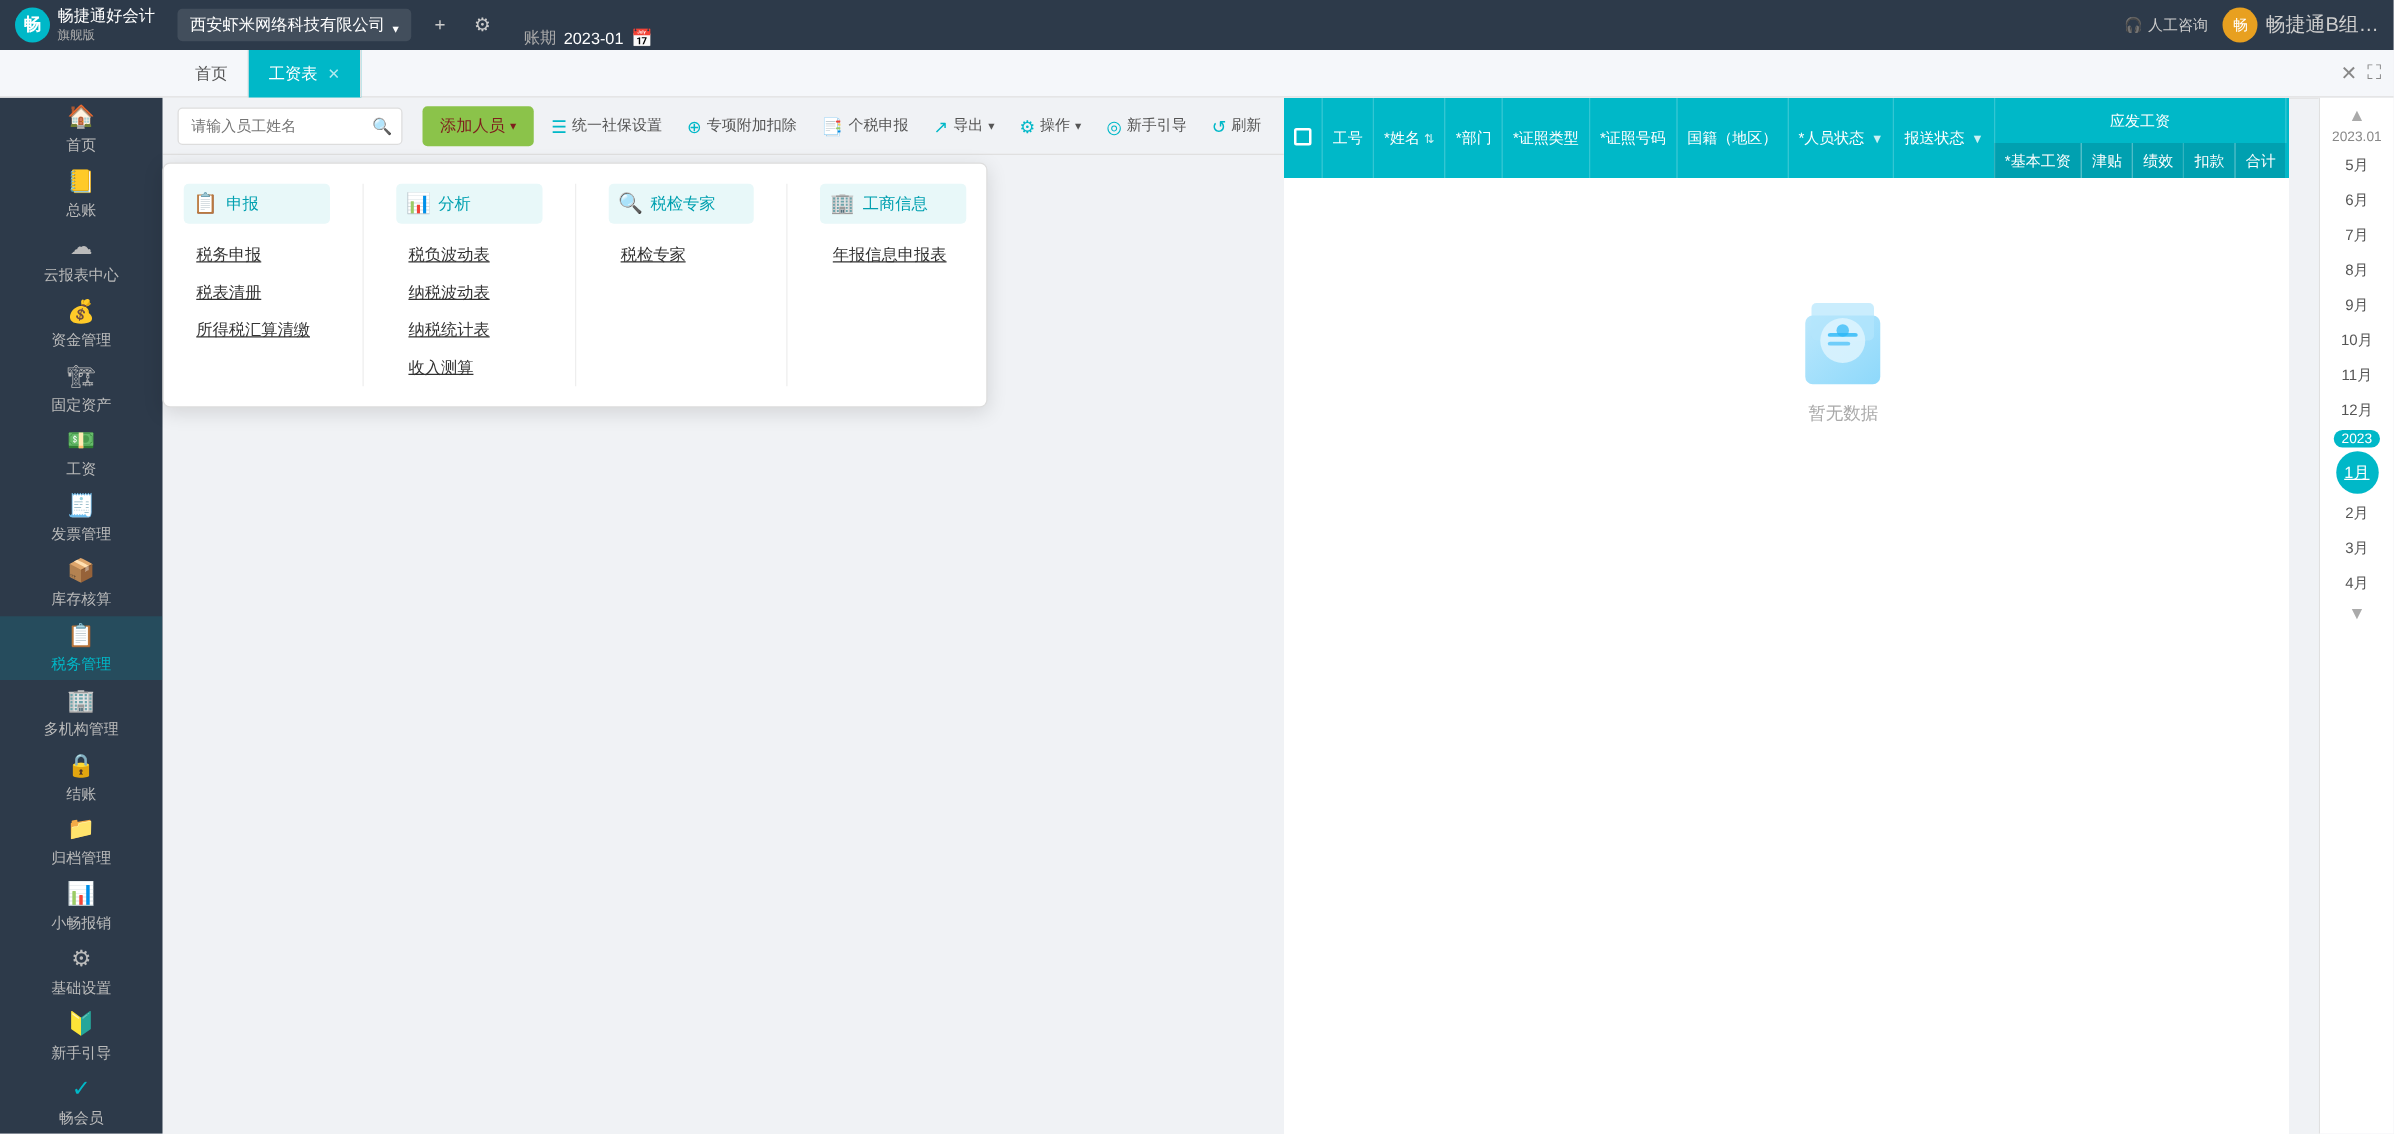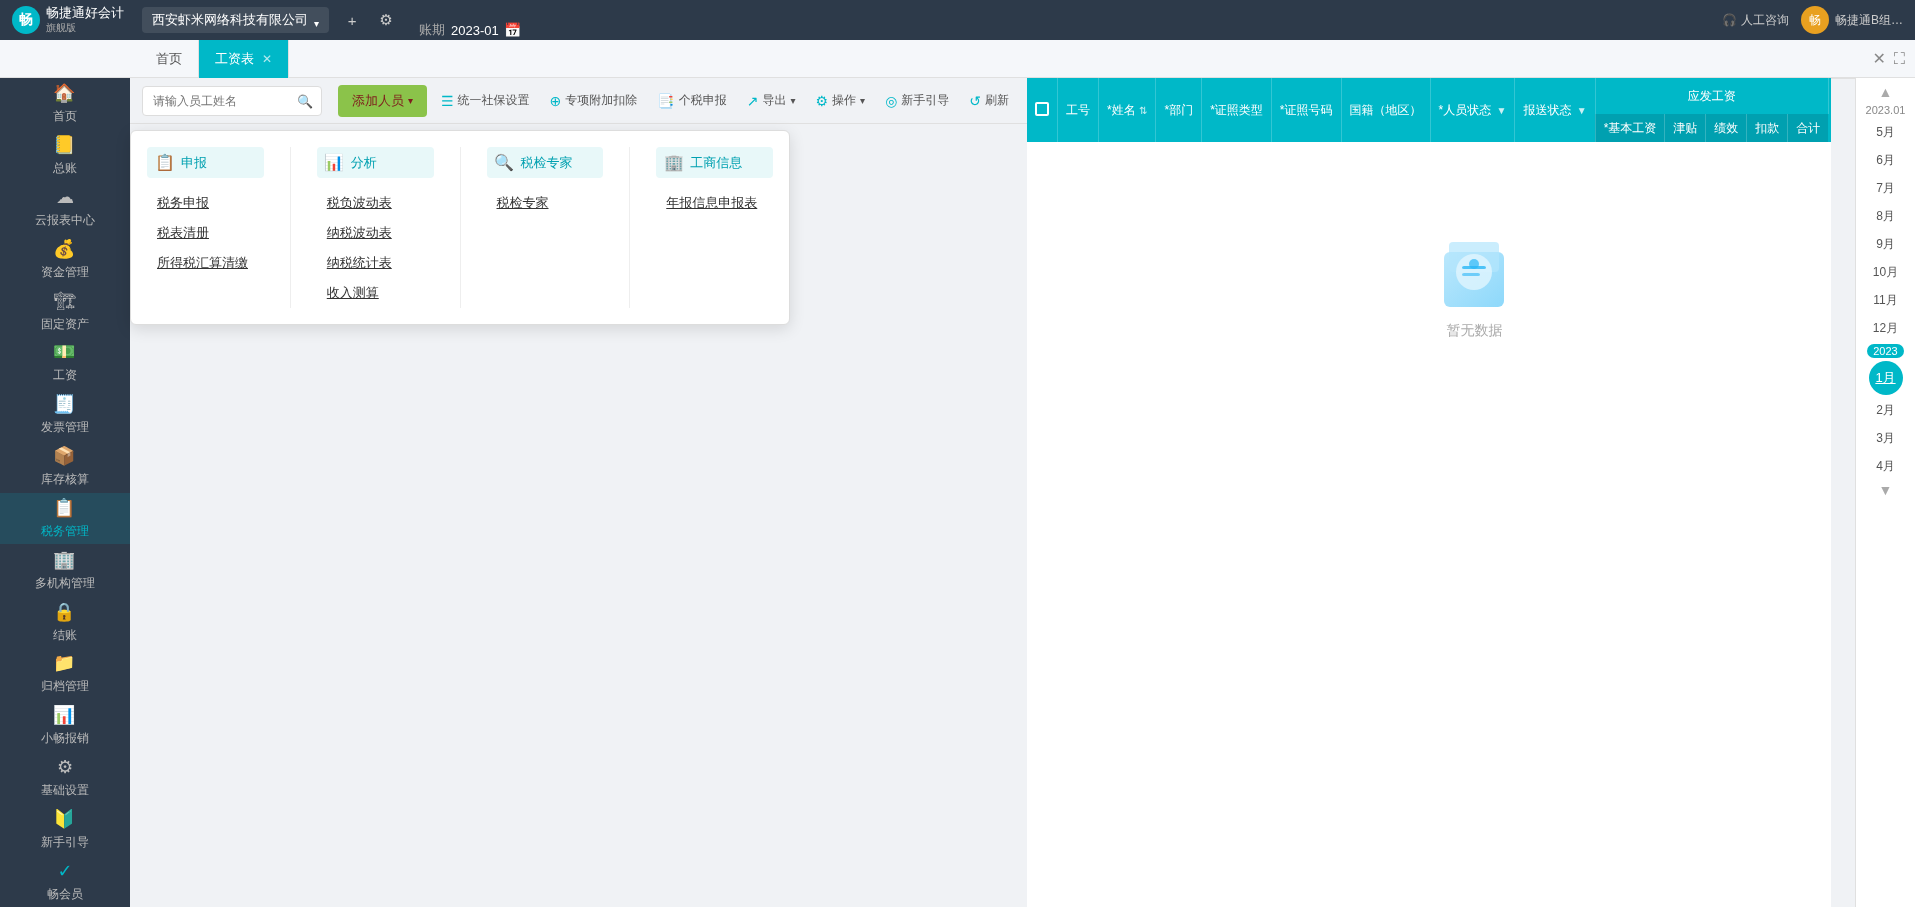--- a/index.html
+++ b/index.html
@@ -102,21 +102,21 @@
       width: 28px;
       height: 28px;
       border-radius: 50%;
       background: #e8a020;
       display: flex;
       align-items: center;
       justify-content: center;
       font-size: 12px;
       color: #fff;
     }
-    .user-name { color: #ccc; font-size: 12px; }
+    .user-name { color: #ccc; font-size: 16px; }
 
     
     .tab-bar {
       height: 38px;
       background: #f5f7fa;
       border-bottom: 1px solid #e0e0e0;
       display: flex;
       align-items: center;
       padding: 0 0 0 140px;
       position: relative;

